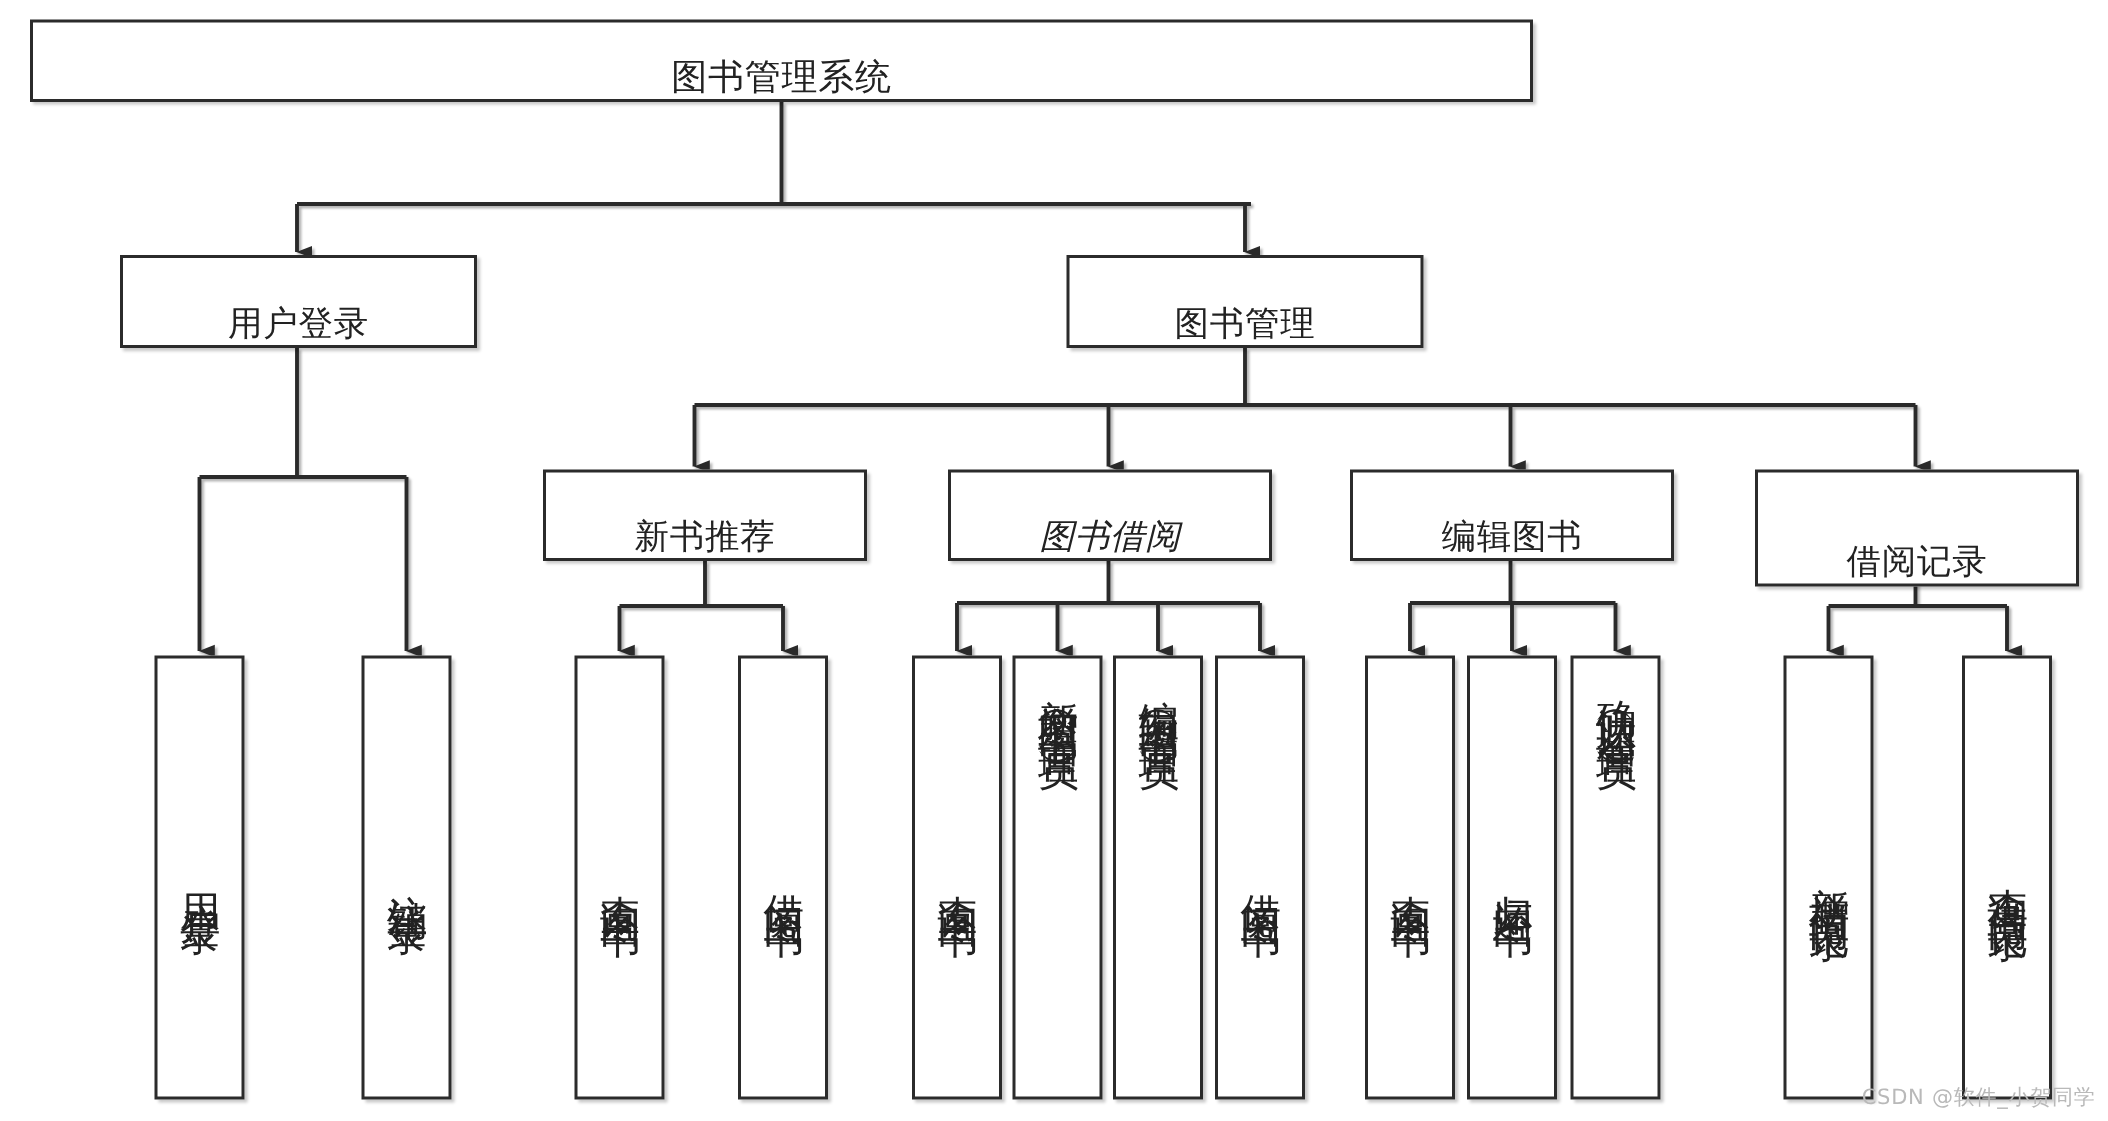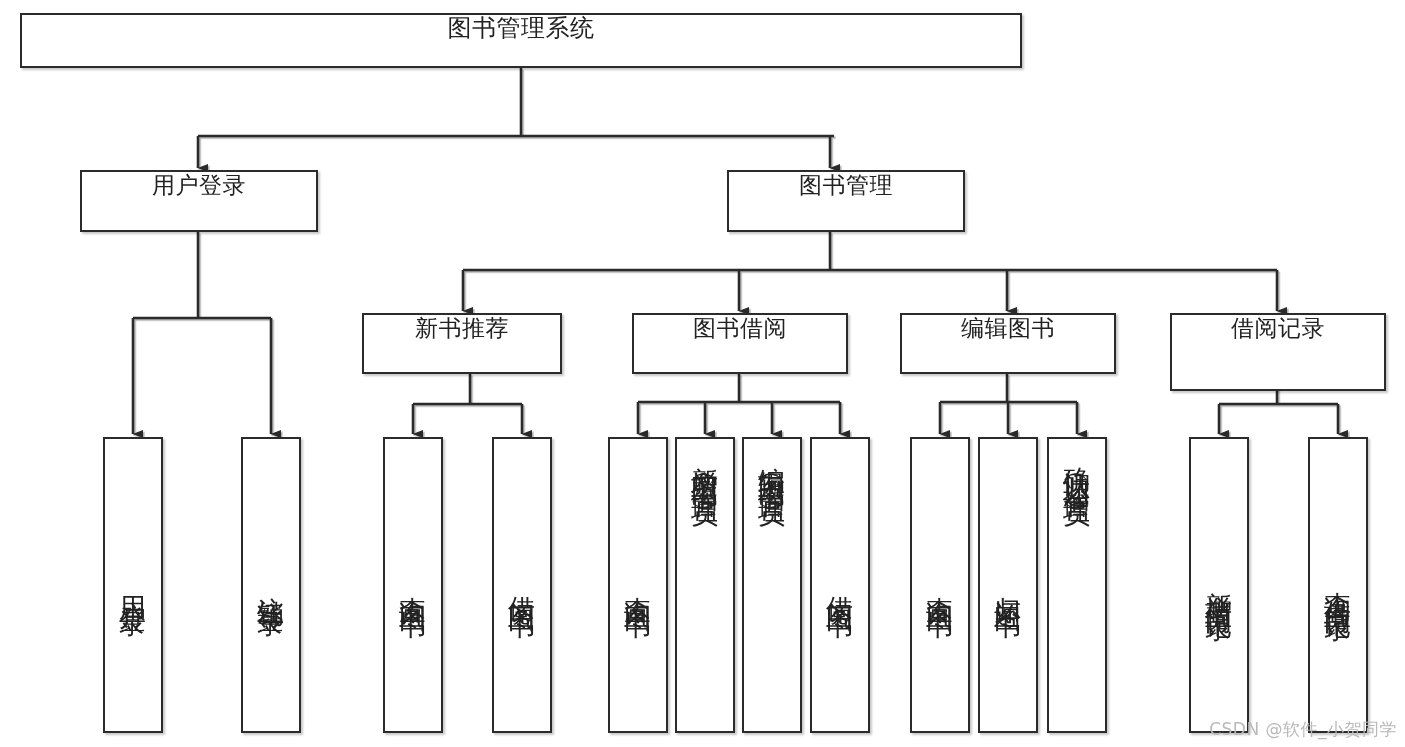--- a/index.html
+++ b/index.html
@@ -24,21 +24,21 @@
     width: 1405px;
     height: 747px;
     pointer-events: none;
   }
   .node {
     position: absolute;
     box-sizing: border-box;
     border: 2px solid #2b2b2b;
     background: #ffffff;
     display: flex;
-    align-items: flex-start;
+    align-items: flex-end;
     justify-content: center;
     color: #222222;
     box-shadow: 2px 2px 2px rgba(0,0,0,0.22);
     z-index: 2;
   }
   .node-label {
     text-align: center;
     line-height: 1.16;
     white-space: pre;
   }
@@ -63,21 +63,21 @@
     writing-mode: vertical-rl;
     text-orientation: upright;
     font-size: 27px;
     letter-spacing: 5px;
     line-height: 1;
   }
   .watermark {
     position: absolute;
     right: 8px;
     bottom: 6px;
-    font-size: 17px;
+    font-size: 14px;
     color: #b9b9b9;
     letter-spacing: 0.5px;
     white-space: nowrap;
     z-index: 5;
   }
 </style>
 </head>
 <body>
 
 <div id="canvas">
@@ -140,28 +140,28 @@
     </g>
   </svg>
 
   <div class="node horiz root" style="left:20px; top:13px; width:1002px; height:55px;">
     <span class="node-label">图书管理系统</span>
   </div>
 
   <div class="node horiz" style="left:80px; top:170px; width:238px; height:62px;">
     <span class="node-label">用户登录</span>
   </div>
-  <div class="node horiz" style="left:711px; top:170px; width:238px; height:62px;margin-left:16px;">
+  <div class="node horiz" style="left:711px; top:170px; width:238px; height:62px;">
     <span class="node-label">图书管理</span>
   </div>
 
-  <div class="node horiz" style="left:362px; top:313px; width:200px; height:61px;">
+  <div class="node horiz" style="left:362px; top:313px; width:216px; height:61px;">
     <span class="node-label">新书推荐</span>
   </div>
-  <div class="node horiz" style="left:632px; top:313px; width:216px; height:61px;">
+  <div class="node horiz" style="left:632px; top:313px; width:216px; height:61px;font-style:italic;">
     <span class="node-label">图书借阅</span>
   </div>
   <div class="node horiz" style="left:900px; top:313px; width:216px; height:61px;">
     <span class="node-label">编辑图书</span>
   </div>
   <div class="node horiz" style="left:1170px; top:313px; width:216px; height:78px;">
     <span class="node-label">借阅记录</span>
   </div>
 
   <div class="node vert centered" style="left:103px; top:437px; width:60px; height:296px;">

